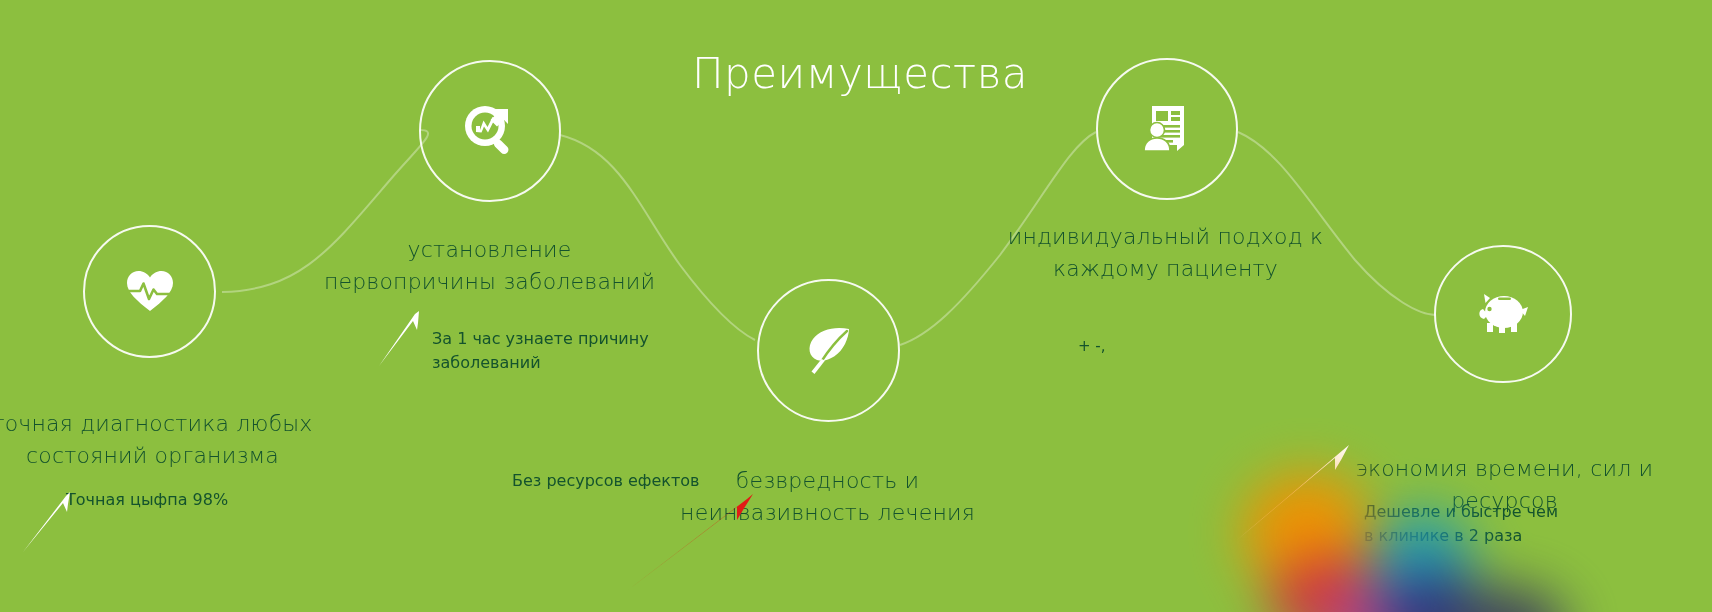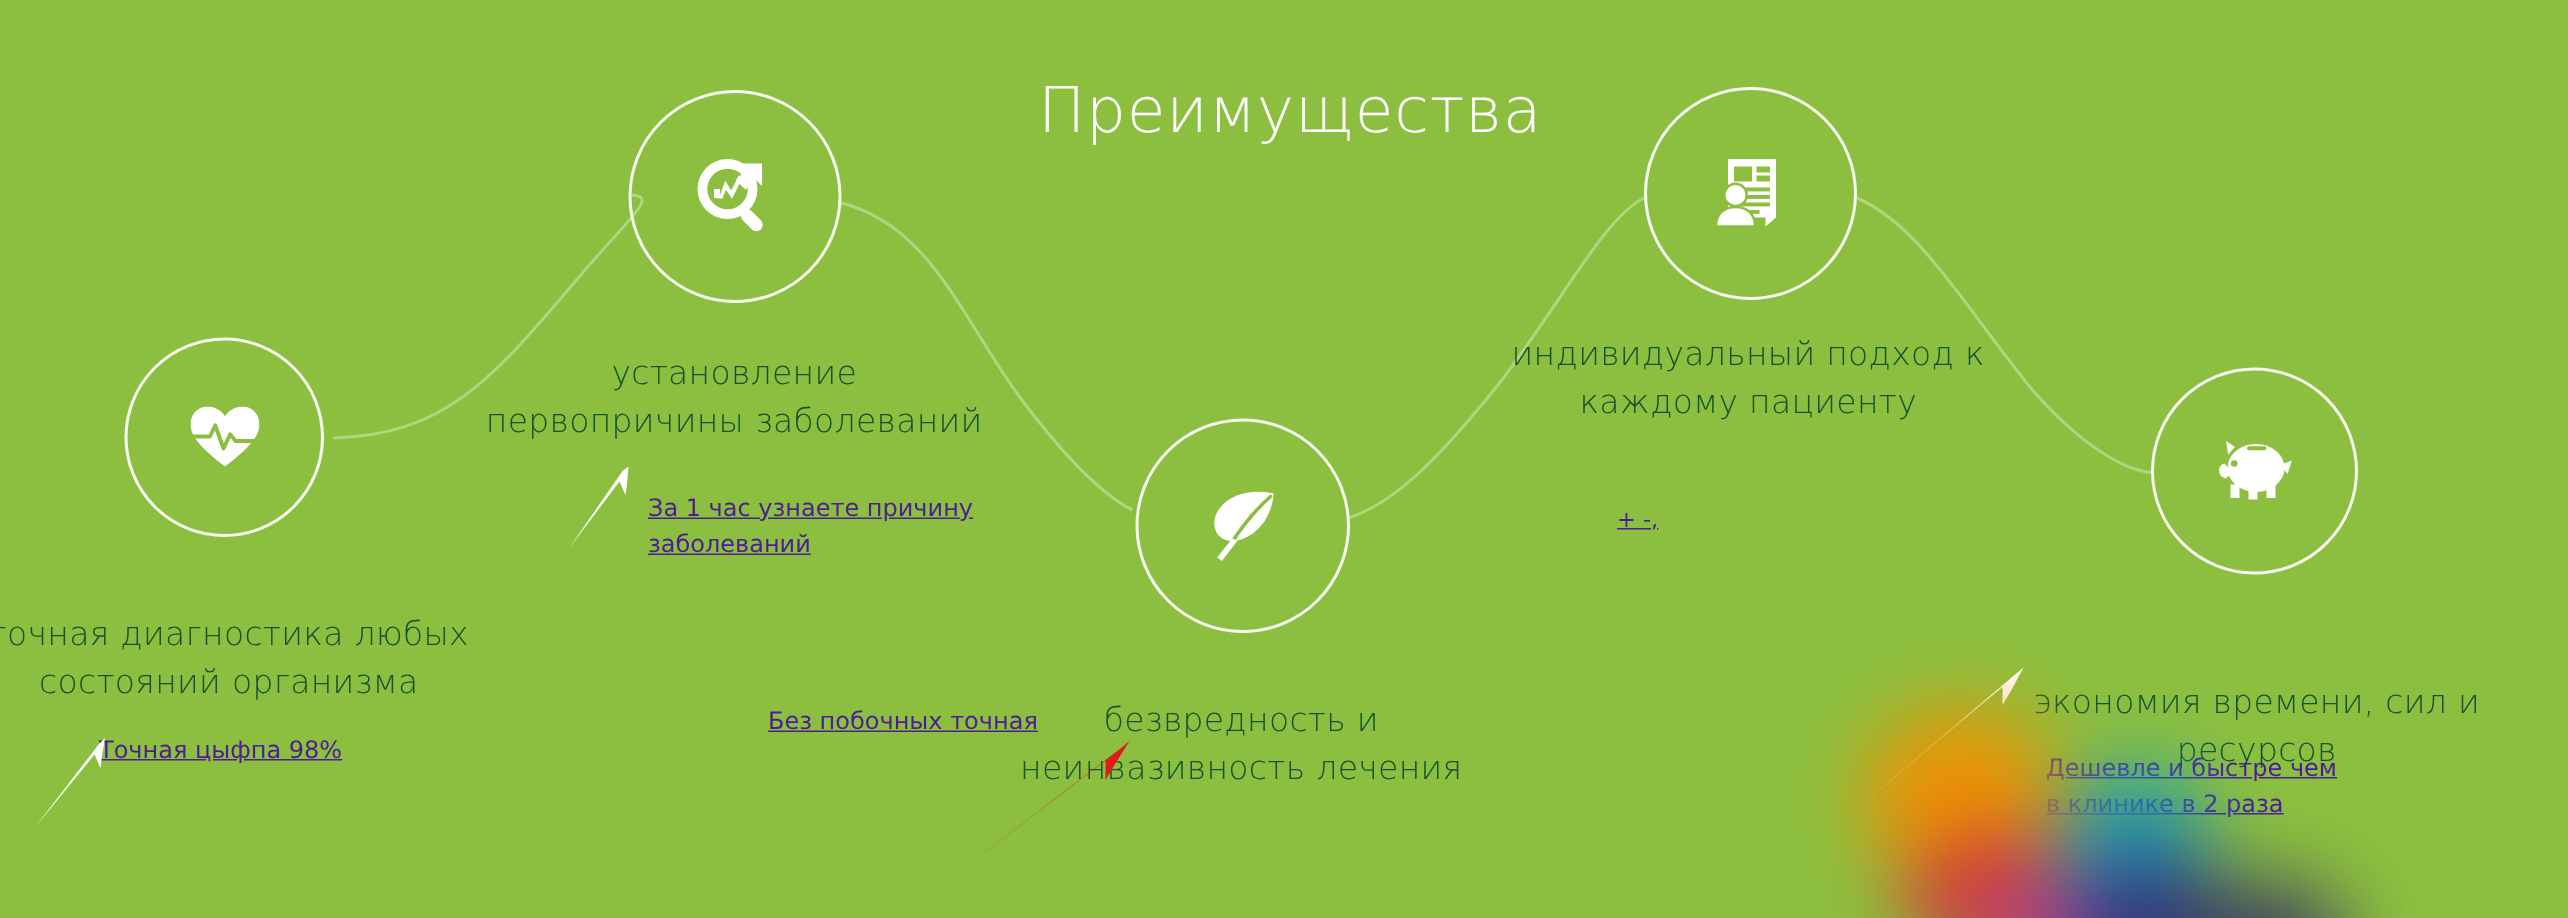--- a/index.html
+++ b/index.html
@@ -83,26 +83,25 @@
   }
   #label-diagnostics { left: -20px;  top: 408px; width: 345px; }
   #label-cause       { left: 317px;  top: 234px; width: 345px; }
   #label-harmless    { left: 655px;  top: 453px; width: 345px; margin-top: 12px; }
   #label-individual  { left: 993px;  top: 221px; width: 345px; }
   #label-economy     { left: 1332px; top: 405px; width: 345px; margin-top: 48px; }
 
   
   .annotation {
     position: absolute;
-    color: #4c1d95;
+    color: #14532d;
     font-size: 16px;
     line-height: 24px;
     font-weight: 400;
     white-space: pre-line;
-    text-decoration: underline;
   }
   #note-diagnostics { left: 66px;  top: 488px; width: 260px; }
   #note-cause       { left: 432px; top: 327px; width: 250px; }
   #note-harmless    { left: 512px; top: 469px; width: 230px; }
   #note-individual  { left: 1078px; top: 334px; width: 120px; font-size: 15px; }
   #note-economy     { left: 1364px; top: 500px; width: 260px; }
 
   
   .arrow { position: absolute; pointer-events: none; }
   #arrow-diagnostics { left: 18px;   top: 490px;  width: 70px;  height: 65px; }
@@ -200,21 +199,21 @@
   <div id="label-harmless" class="feature-label">безвредность и
 неинвазивность лечения</div>
   <div id="label-individual" class="feature-label">индивидуальный подход к
 каждому пациенту</div>
   <div id="label-economy" class="feature-label">экономия времени, сил и
 ресурсов</div>
 
   <div id="note-diagnostics" class="annotation">Точная цыфпа 98%</div>
   <div id="note-cause" class="annotation">За 1 час узнаете причину
 заболеваний</div>
-  <div id="note-harmless" class="annotation">Без побочных точная</div>
+  <div id="note-harmless" class="annotation">Без ресурсов ефектов</div>
   <div id="note-individual" class="annotation">+ -,</div>
   <div id="note-economy" class="annotation">Дешевле и быстре чем
 в клинике в 2 раза</div>
 
   <svg id="arrow-diagnostics" class="arrow" viewBox="0 0 70 65" aria-hidden="true">
     <path fill="#ffffff" d="M 5 62 L 48 6 L 52 2 L 50 14 L 49 22 L 45 13 Z"></path>
   </svg>
 
   <svg id="arrow-cause" class="arrow" viewBox="0 0 60 60" aria-hidden="true">
     <path fill="#ffffff" d="M 4 56 L 40 4 L 44 1 L 43 13 L 42 20 L 38 11 Z"></path>

